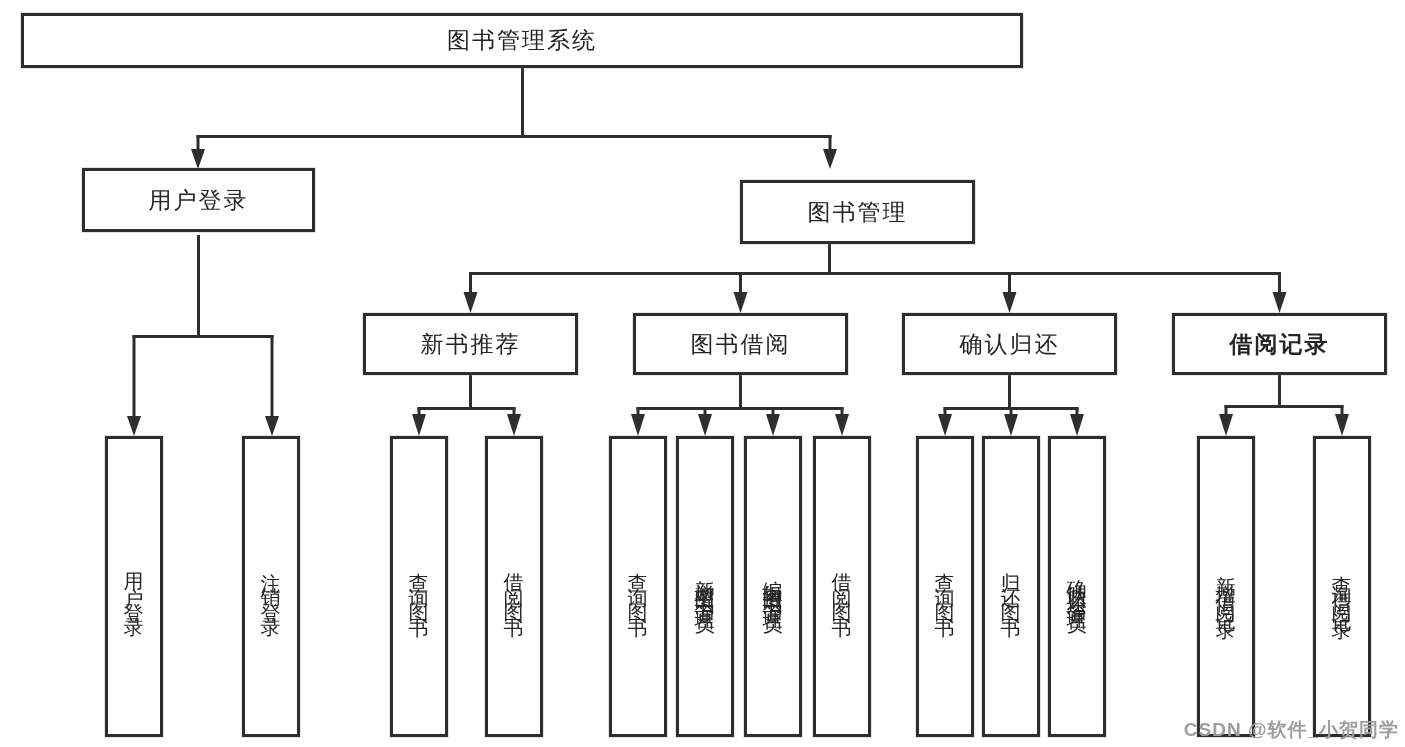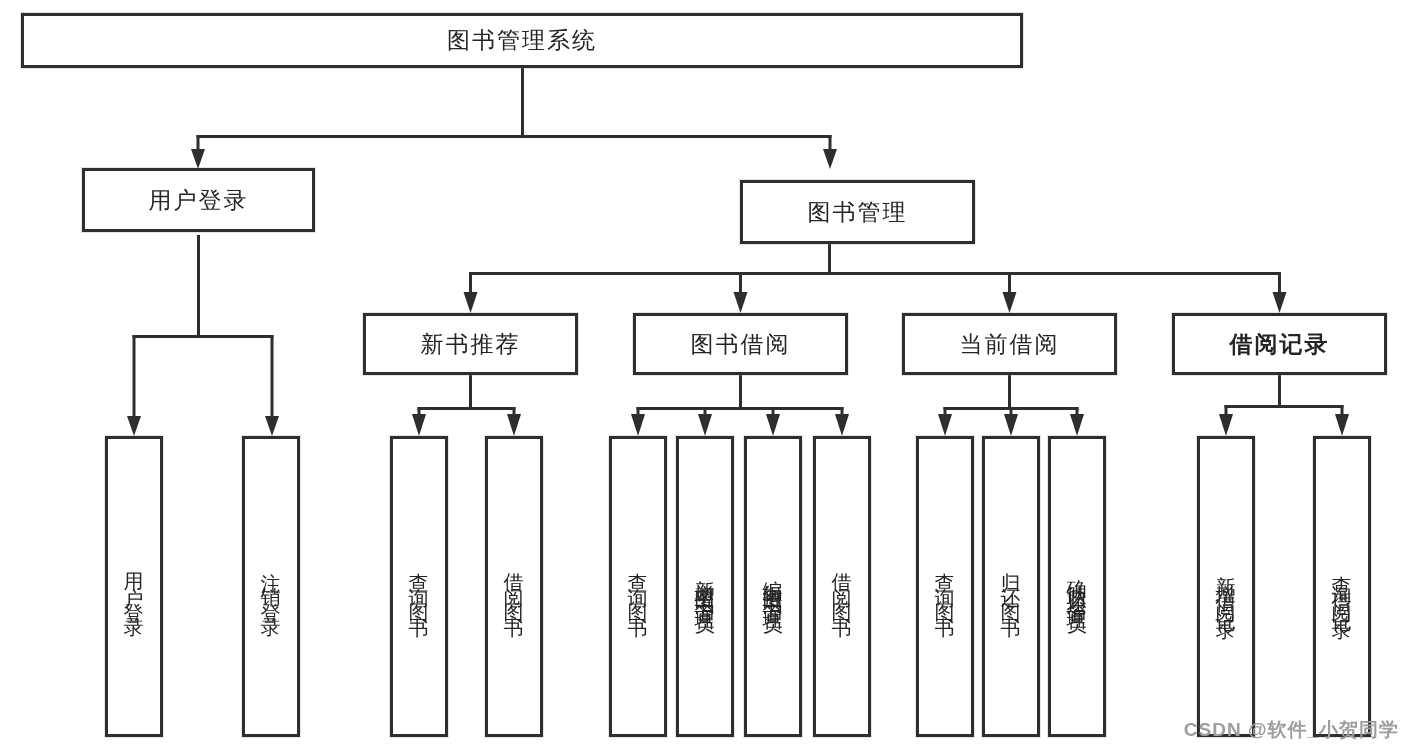--- a/index.html
+++ b/index.html
@@ -145,21 +145,21 @@
     <polygon points="1335,414 1349,414 1342,436"></polygon>
   </svg>
 
   <div class="node h-node root">图书管理系统</div>
 
   <div class="node h-node lvl2a">用户登录</div>
   <div class="node h-node lvl2b">图书管理</div>
 
   <div class="node h-node lvl3 l3-1">新书推荐</div>
   <div class="node h-node lvl3 l3-2">图书借阅</div>
-  <div class="node h-node lvl3 l3-3">当前借阅</div>
+  <div class="node h-node lvl3 l3-3">确认归还</div>
   <div class="node h-node lvl3 l3-4">借阅记录</div>
 
   <div class="node leaf lf-1">用户登录</div>
   <div class="node leaf lf-2">注销登录</div>
   <div class="node leaf lf-3">查询图书</div>
   <div class="node leaf lf-4">借阅图书</div>
   <div class="node leaf lf-5">查询图书</div>
   <div class="node leaf long lf-6">新增图书（管理员）</div>
   <div class="node leaf long lf-7">编辑图书（管理员）</div>
   <div class="node leaf lf-8">借阅图书</div>

